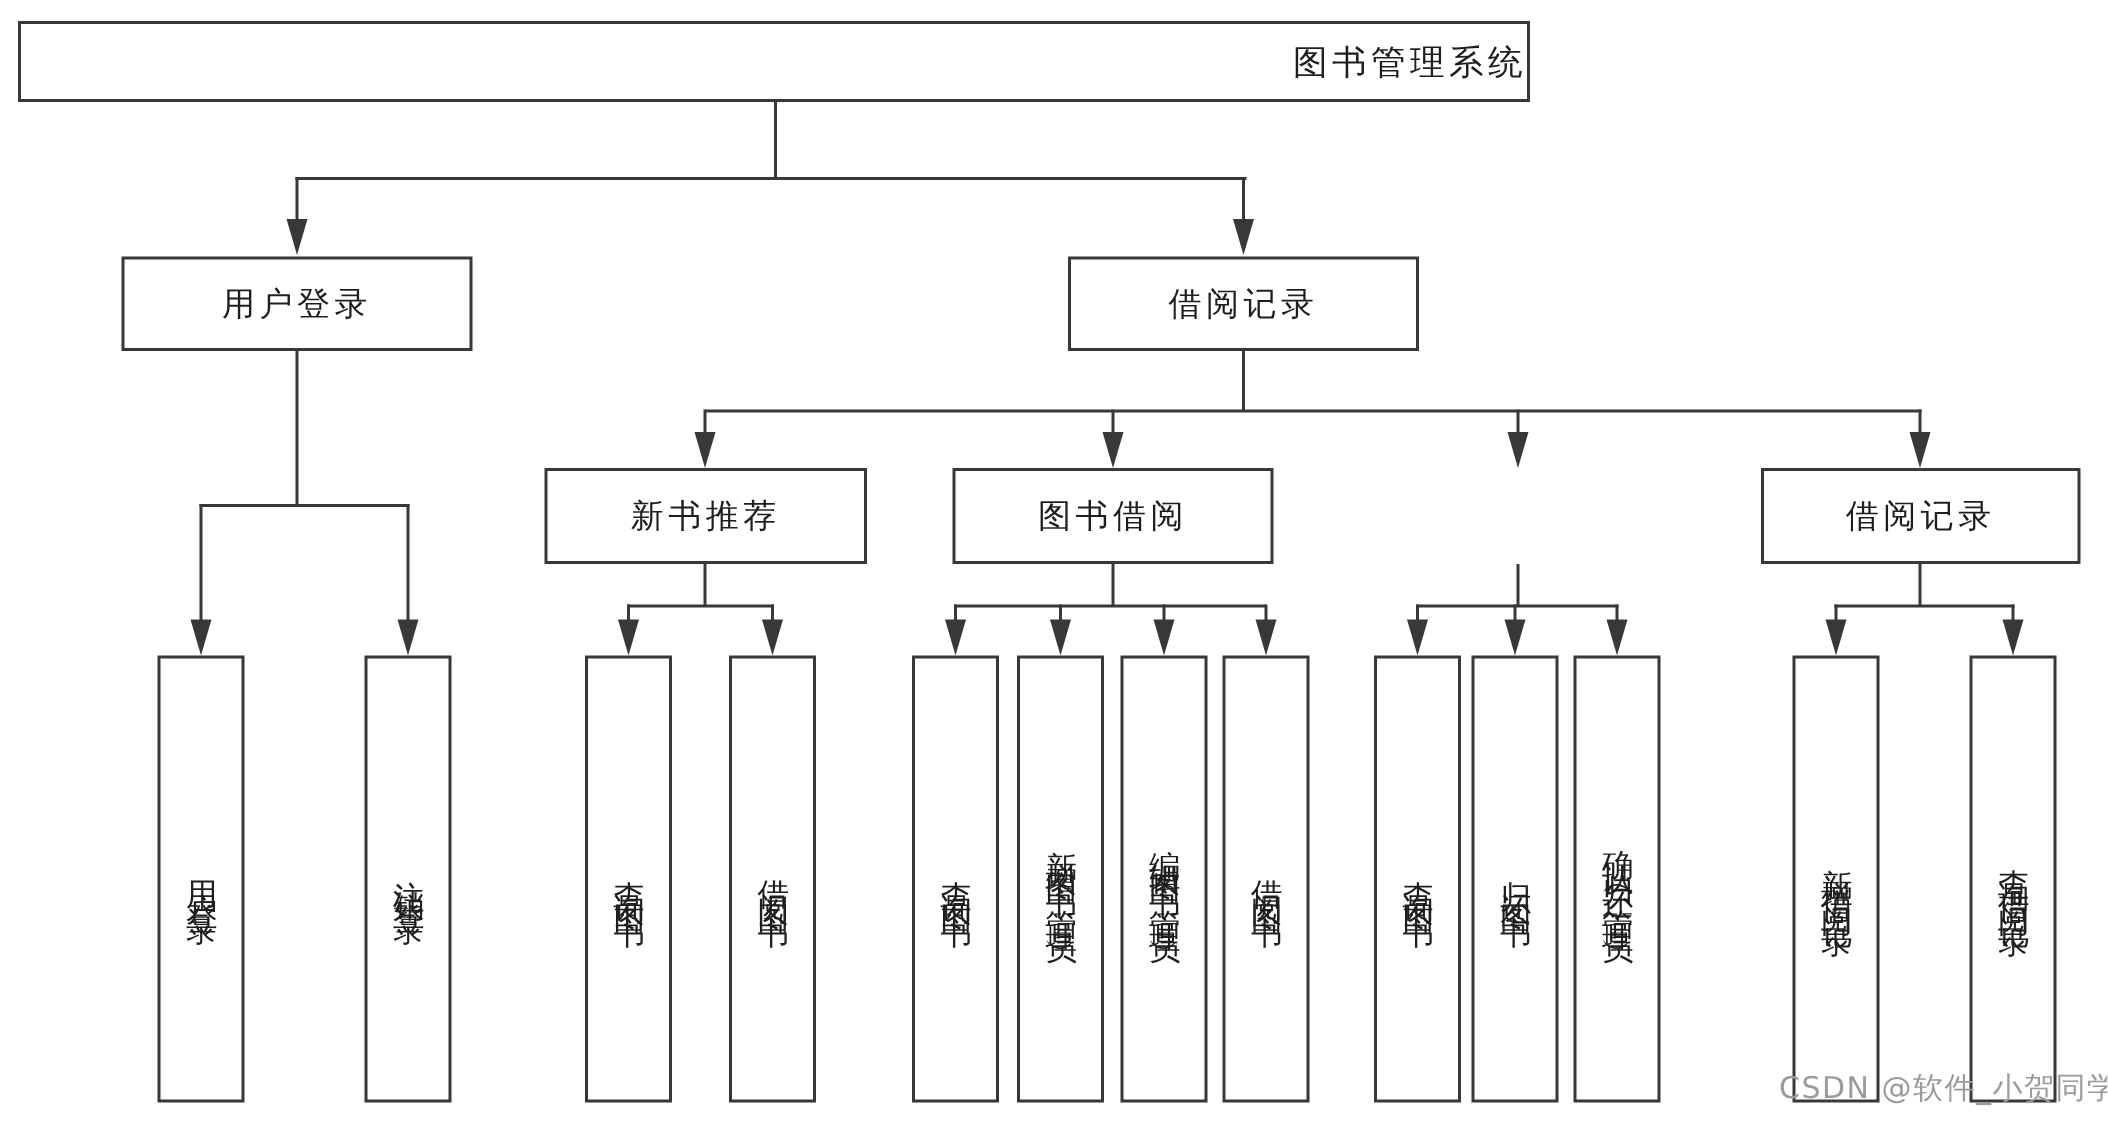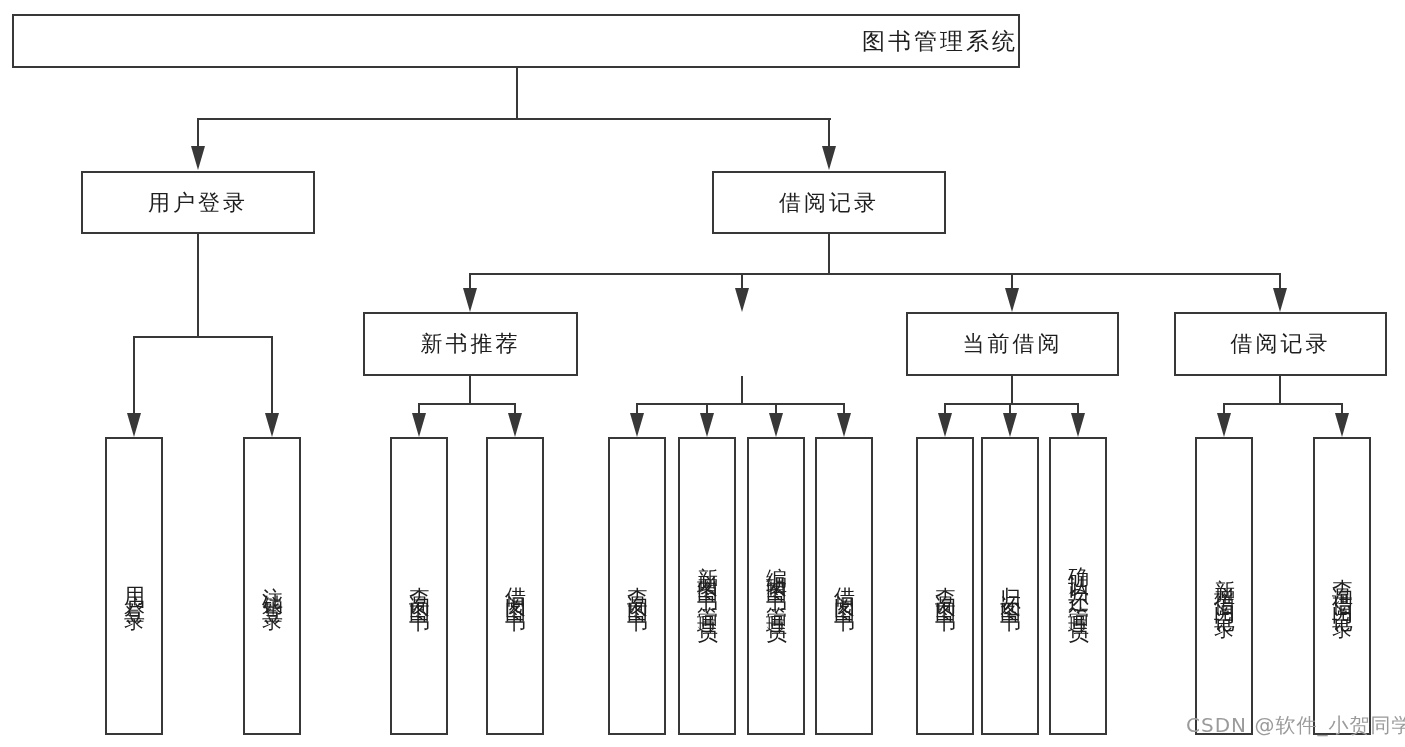--- a/index.html
+++ b/index.html
@@ -46,22 +46,22 @@
   <div class="box hbox l1" style="left:81px;">
     <span>用户登录</span>
   </div>
   <div class="box hbox l1" style="left:712px;">
     <span>借阅记录</span>
   </div>
 
   <div class="box hbox l2" style="left:363px;width:215px;">
     <span>新书推荐</span>
   </div>
-  <div class="box hbox l2" style="left:906px;width:213px;">
-    <span>当前借阅</span>
+  <div class="box hbox l2" style="left:635px;width:214px;">
+    <span>图书借阅</span>
   </div>
   <div class="box hbox l2" style="left:1174px;width:213px;">
     <span>借阅记录</span>
   </div>
 
   <div class="box vbox" style="left:105px;">
     <span class="vtext">用户登录</span>
   </div>
   <div class="box vbox" style="left:243px;">
     <span class="vtext">注销登录</span>

